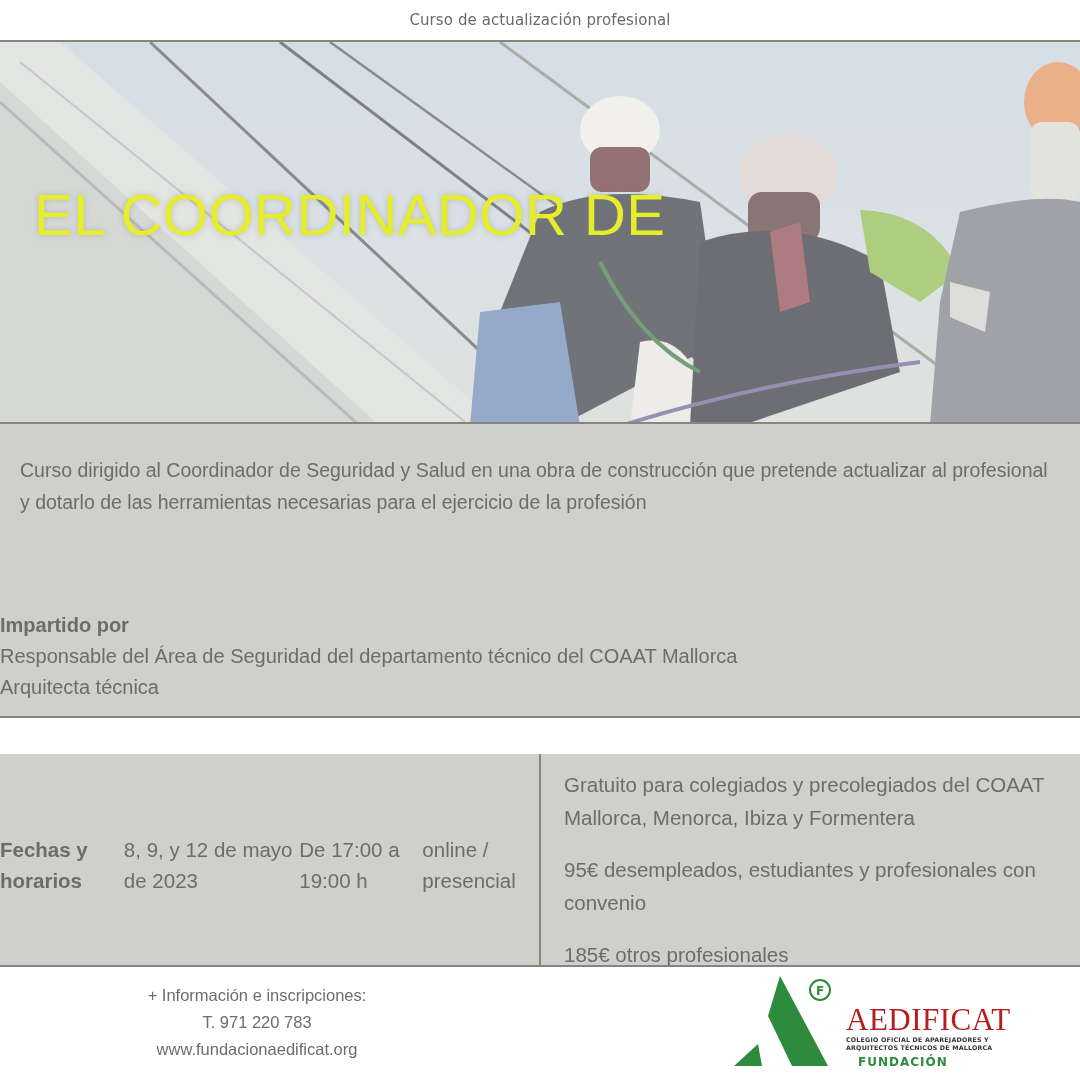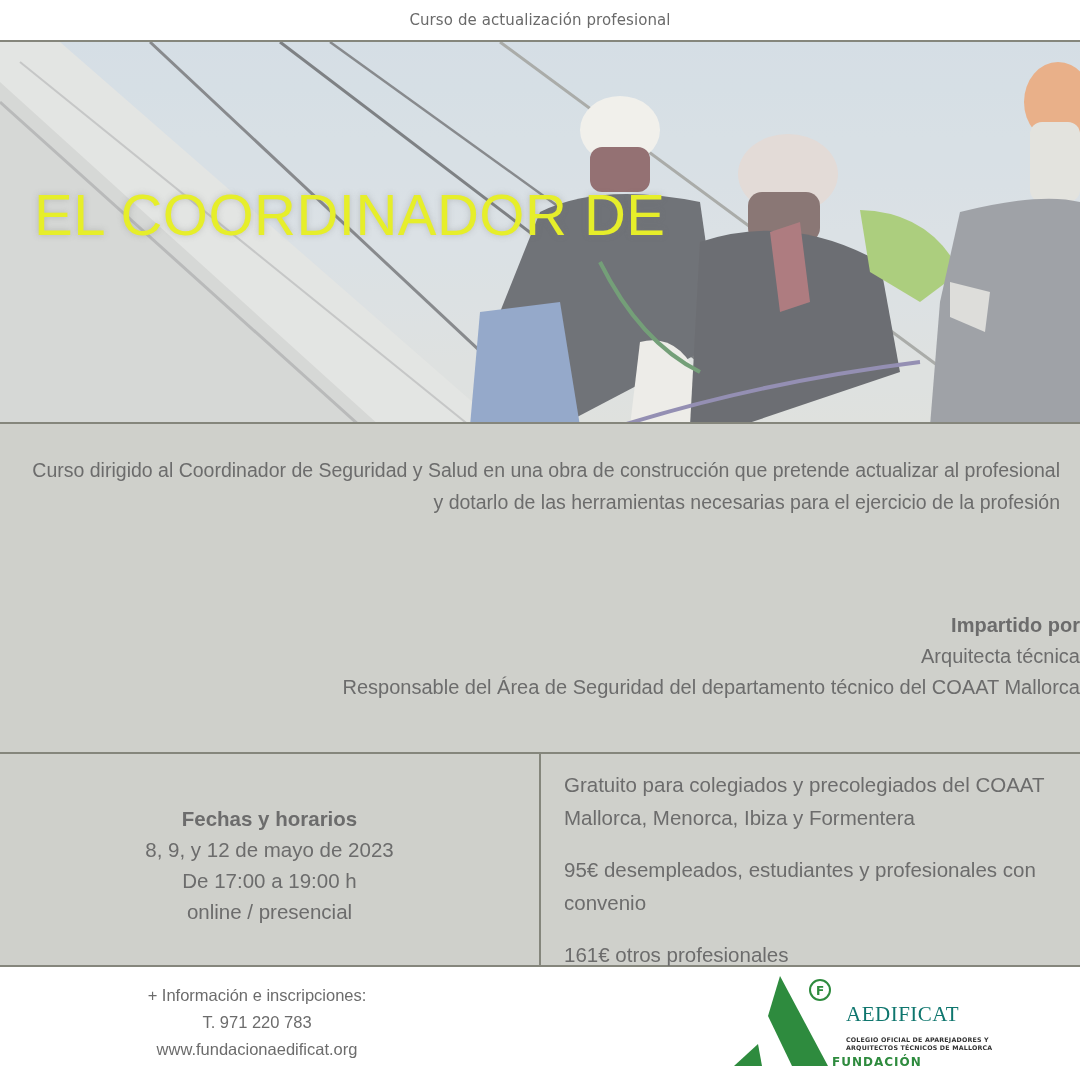--- a/index.html
+++ b/index.html
@@ -23,24 +23,24 @@
       position: absolute; left: 34px; top: 136px; width: 700px;
       font-family: "Liberation Sans", sans-serif; font-weight: 400;
       font-size: 58px; line-height: 74px; color: #e6ee2a;
       text-shadow: 0 0 6px rgba(120,120,120,0.35);
       letter-spacing: 0.5px;
     }
     .hero-title span { display: block; }
     .hero-title .l2 { padding-left: 20px; }
 
     .info {
-      position: absolute; left: 0; top: 424px; width: 1080px; height: 330px;
+      position: absolute; left: 0; top: 424px; width: 1080px; height: 294px;
       background: #cfd0cb;
       border-bottom: 2px solid #85867c;
-      text-align: right;
+      text-align: left;
       padding-left: 32px;
     }
     .desc {
       position: absolute; left: 20px; right: 20px; top: 30px;
       font-size: 19.5px; line-height: 32px; color: #6c6c6c;
       font-family: "Liberation Sans", sans-serif;
     }
     .teacher {
       position: absolute; left: 0; right: 0; top: 138px;
       font-size: 20px; line-height: 31px; color: #6c6c6c;
@@ -49,21 +49,21 @@
     .teacher .b { font-weight: 700; margin-top: 48px; }
 
     .bottom {
       position: absolute; left: 0; top: 754px; width: 1080px; height: 213px;
       background: #cfd0cb;
       border-bottom: 2px solid #85867c;
     }
     .dates {
       position: absolute; left: 0; top: 0; width: 541px; height: 211px;
       border-right: 2px solid #85867c;
-      display: flex; flex-direction: column; justify-content: center; align-items: center;
+      display: flex; flex-direction: row; justify-content: center; align-items: center;
       font-size: 20.5px; line-height: 31px; color: #6c6c6c;
       font-family: "Liberation Sans", sans-serif;
       padding-top: 10px;
     }
     .dates .b { font-weight: 700; }
     .prices {
       position: absolute; left: 564px; top: 14px; width: 500px;
       font-size: 20.5px; line-height: 33px; color: #6c6c6c;
       font-family: "Liberation Sans", sans-serif;
     }
@@ -72,29 +72,29 @@
     .contact {
       position: absolute; left: 90px; top: 982px; width: 334px;
       text-align: center; font-size: 16.5px; line-height: 27px; color: #6c6c6c;
       font-family: "Liberation Sans", sans-serif;
     }
     .contact .b { font-weight: 400; }
 
     .logo { position: absolute; left: 728px; top: 972px; width: 280px; height: 100px; }
     .logo-name {
       position: absolute; left: 118px; top: 30px;
-      font-family: "Liberation Serif", serif; font-size: 21px; color: #0f766e; letter-spacing: 0.5px;
+      font-family: "Liberation Serif", serif; font-size: 31px; color: #b91c1c; letter-spacing: 0.5px;
     }
     .logo-sub {
       position: absolute; left: 118px; top: 64px; width: 160px;
       font-family: "DejaVu Sans", sans-serif; font-size: 6.3px; line-height: 8px; color: #333;
       font-weight: 700; letter-spacing: 0.2px;
     }
     .logo-fund {
-      position: absolute; left: 104px; top: 83px;
+      position: absolute; left: 130px; top: 83px;
       font-family: "DejaVu Sans", sans-serif; font-size: 12px; color: #2e8b3e; font-weight: 700; letter-spacing: 1px;
     }
   </style>
 </head>
 <body>
 
 <div class="top-label">Curso de actualización profesional</div>
 
 <div class="hero">
   <svg width="1080" height="384" viewBox="0 0 1080 384">
@@ -133,36 +133,36 @@
   </svg>
   <div class="hero-title">
     <span>EL COORDINADOR DE</span>
   </div>
 </div>
 
 <div class="info">
   <div class="desc">Curso dirigido al Coordinador de Seguridad y Salud en una obra de construcción que pretende actualizar al profesional y dotarlo de las herramientas necesarias para el ejercicio de la profesión</div>
   <div class="teacher">
     <div class="b">Impartido por</div>
+    <div>Responsable del Área de Seguridad del departamento técnico del COAAT Mallorca</div>
     <div>Arquitecta técnica</div>
-    <div>Responsable del Área de Seguridad del departamento técnico del COAAT Mallorca</div>
   </div>
 </div>
 
 <div class="bottom">
   <div class="dates">
     <div class="b">Fechas y horarios</div>
     <div>8, 9, y 12 de mayo de 2023</div>
     <div>De 17:00 a 19:00 h</div>
     <div>online / presencial</div>
   </div>
   <div class="prices">
     <p>Gratuito para colegiados y precolegiados del COAAT Mallorca, Menorca, Ibiza y Formentera</p>
     <p>95€ desempleados, estudiantes y profesionales con convenio</p>
-    <p>161€ otros profesionales</p>
+    <p>185€ otros profesionales</p>
   </div>
 </div>
 
 <div class="contact">
   <div class="b">+ Información e inscripciones:</div>
   <div>T. 971 220 783</div>
   <div>www.fundacionaedificat.org</div>
 </div>
 
 <div class="logo">

